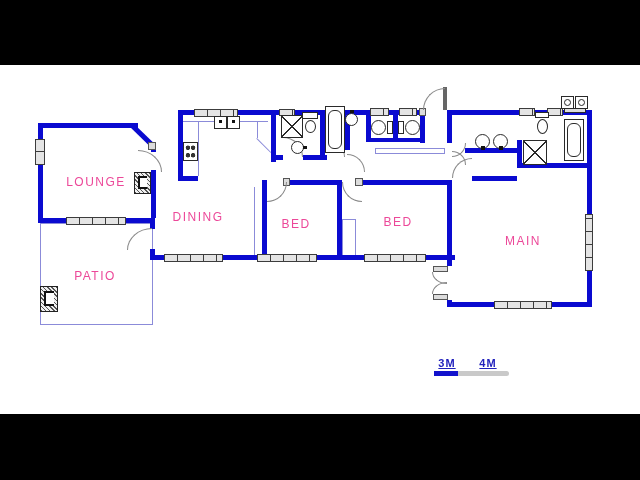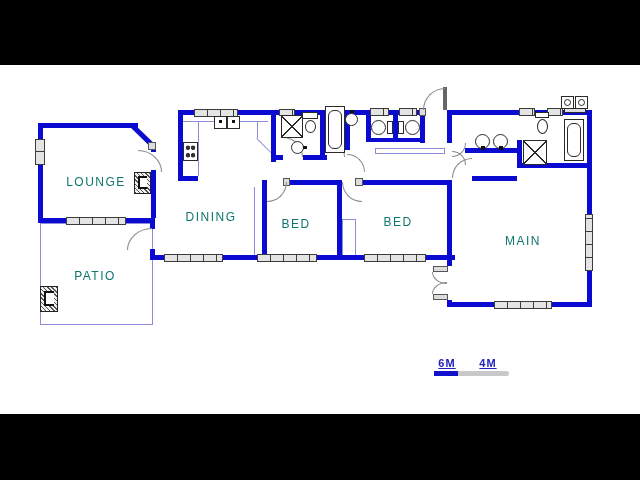--- a/index.html
+++ b/index.html
@@ -21,21 +21,21 @@
   .a-bl{border-bottom-width:1px;border-left-width:1px;border-bottom-left-radius:100% 100%;}
   .fx{position:absolute;background:#fff;border:1px solid #2a2a2a;box-sizing:border-box;}
   .c{border-radius:50%;}
   .x{background-color:#fff;background-image:
      linear-gradient(45deg,transparent calc(50% - .7px),#2a2a2a calc(50% - .7px) calc(50% + .7px),transparent calc(50% + .7px)),
      linear-gradient(-45deg,transparent calc(50% - .7px),#2a2a2a calc(50% - .7px) calc(50% + .7px),transparent calc(50% + .7px));}
   .hatch{position:absolute;border:1px solid #222;box-sizing:border-box;
      background:repeating-linear-gradient(45deg,#555 0 1px,#efefef 1px 3px);}
   .cmark{position:absolute;background:#fff;border:2px solid #111;border-right:none;box-sizing:border-box;}
   .tap{position:absolute;background:#111;}
-  .lab{position:absolute;color:#0f766e;font-size:12px;letter-spacing:1.5px;
+  .lab{position:absolute;color:#ec4899;font-size:12px;letter-spacing:1.5px;
        transform:translate(-50%,-50%);white-space:nowrap;}
   .slab{position:absolute;color:#2121bd;font-size:11px;font-weight:bold;letter-spacing:1px;
         text-decoration:underline;transform:translate(-50%,0);white-space:nowrap;}
   .sseg{position:absolute;height:5px;}
 </style>
 </head>
 <body>
 
 <div id="stage">
 
@@ -170,23 +170,23 @@
   <i class="fx" style="left:567px;top:123px;width:14px;height:34px;border-radius:6px;"></i>
 
   <i class="fx" style="left:564px;top:108px;width:22px;height:5px;background:#ddd;"></i>
   <i class="fx" style="left:561px;top:96px;width:13px;height:13px;"></i>
   <i class="fx" style="left:575px;top:96px;width:13px;height:13px;"></i>
   <i class="fx c" style="left:564px;top:99px;width:7px;height:7px;"></i>
   <i class="fx c" style="left:578px;top:99px;width:7px;height:7px;"></i>
 
   <span class="lab" style="left:96px;top:182px;">LOUNGE</span>
   <span class="lab" style="left:95px;top:276px;">PATIO</span>
-  <span class="lab" style="left:211px;top:217px;">DINING</span>
+  <span class="lab" style="left:198px;top:217px;">DINING</span>
   <span class="lab" style="left:296px;top:224px;">BED</span>
   <span class="lab" style="left:398px;top:222px;">BED</span>
   <span class="lab" style="left:523px;top:241px;">MAIN</span>
 
   <i class="sseg" style="left:434px;top:371px;width:24px;background:#1212cc;"></i>
   <i class="sseg" style="left:458px;top:371px;width:51px;background:#c9c9c9;border-radius:0 3px 3px 0;"></i>
-  <span class="slab" style="left:447px;top:357px;">6M</span>
+  <span class="slab" style="left:447px;top:357px;">3M</span>
   <span class="slab" style="left:488px;top:357px;">4M</span>
 
 </div>
 
 </body></html>

